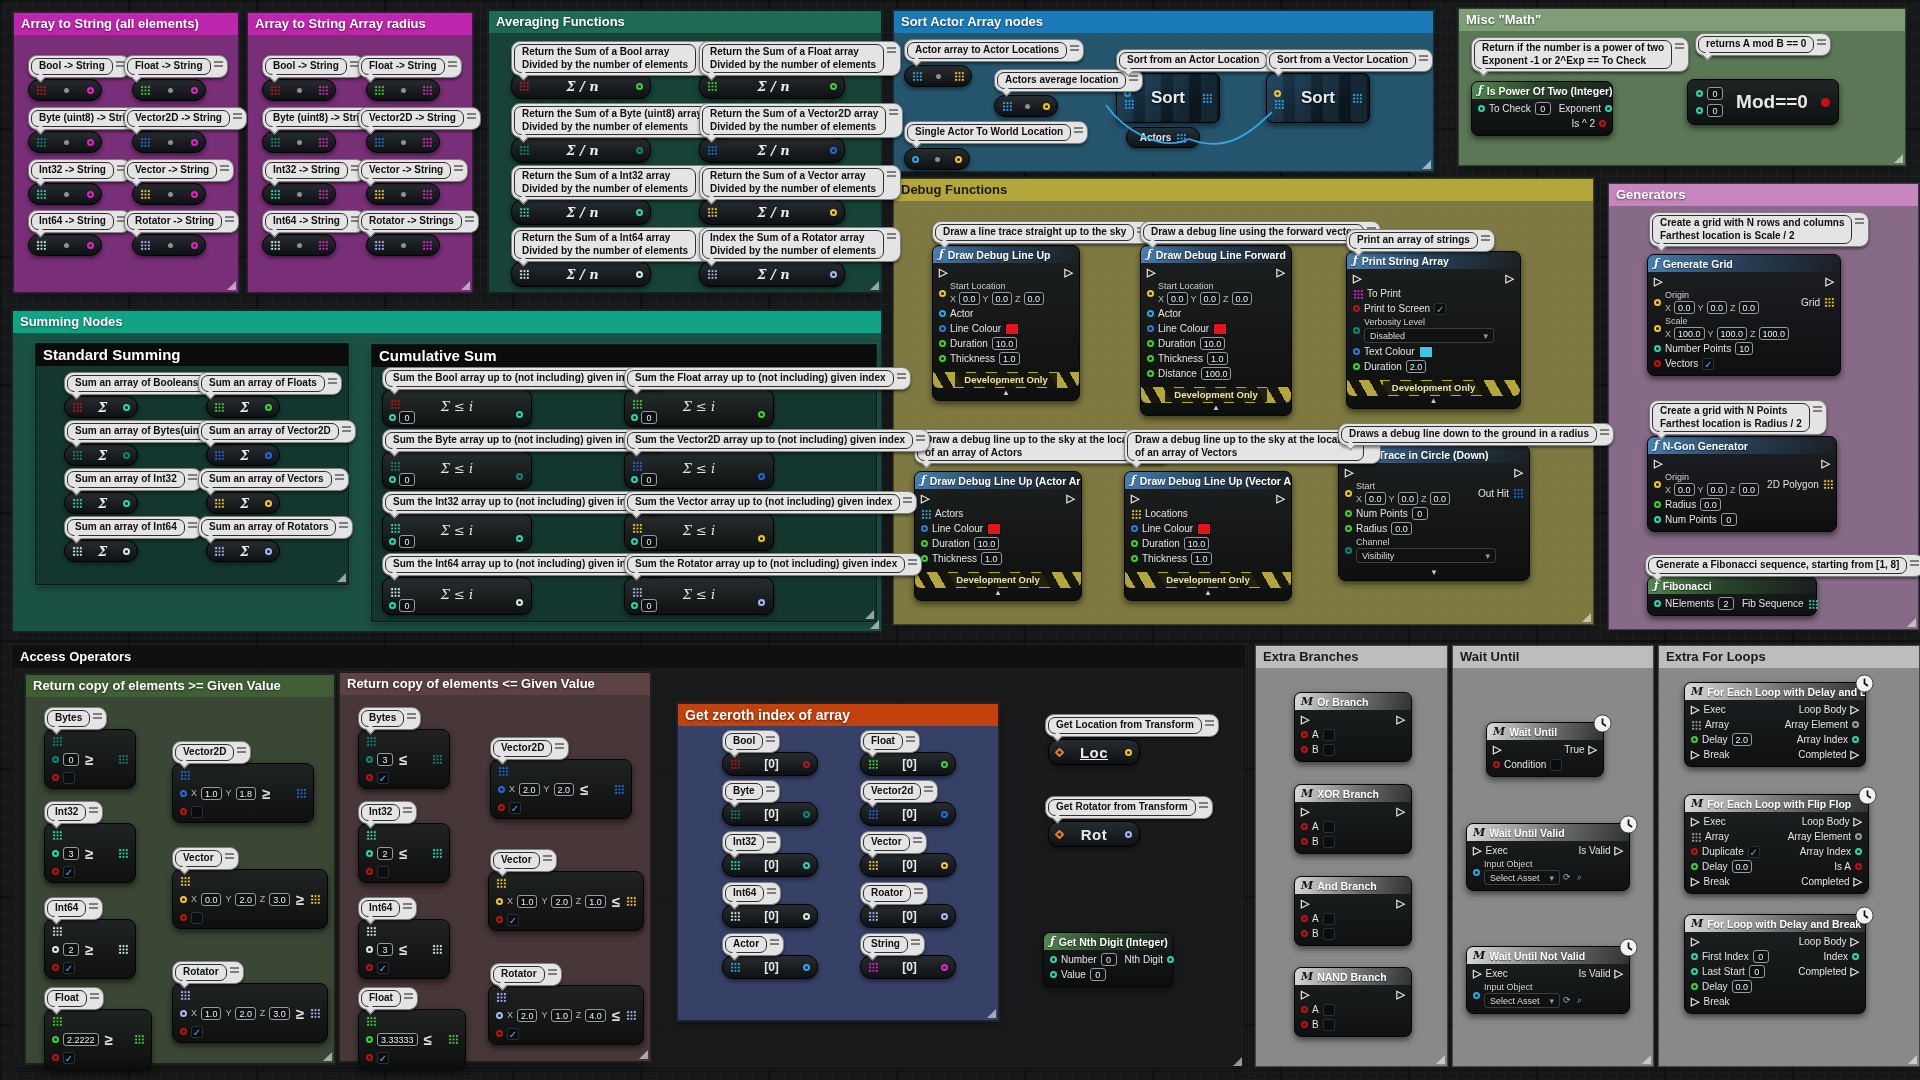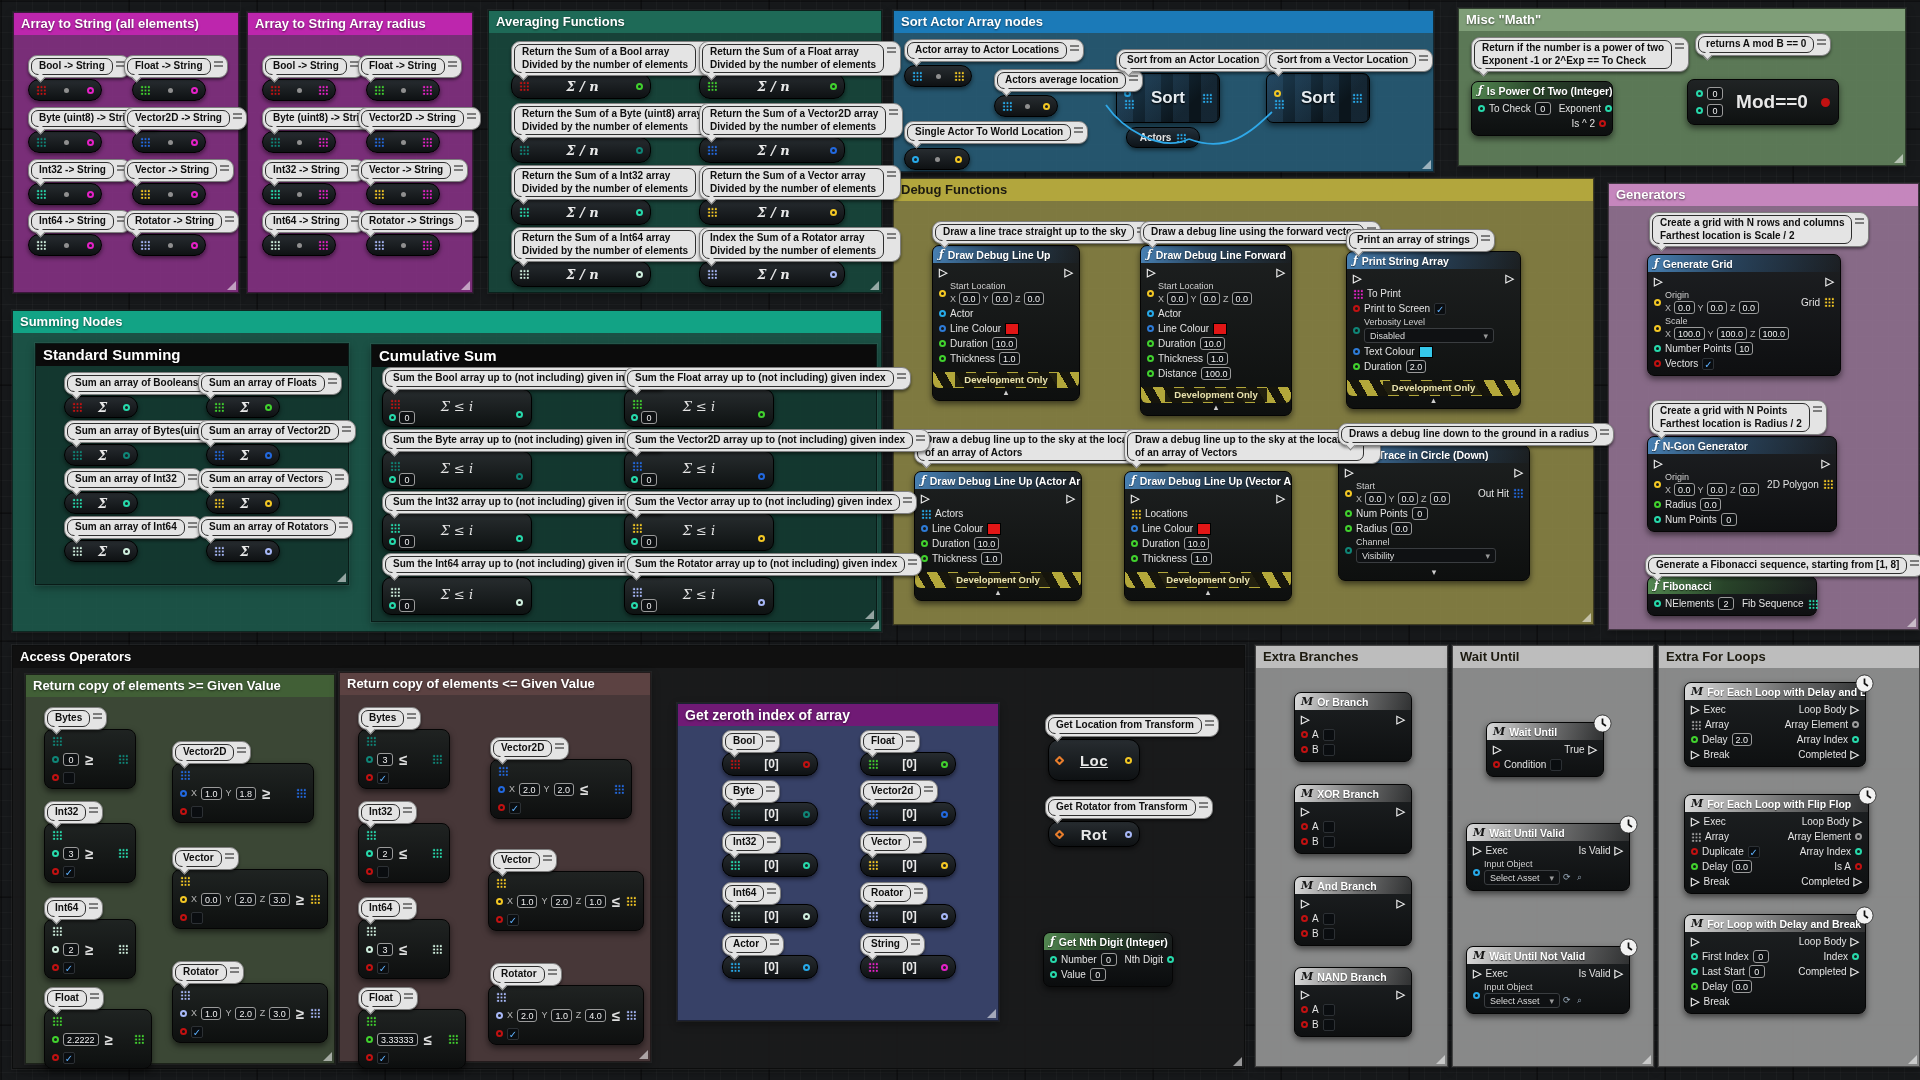--- a/index.html
+++ b/index.html
@@ -1523,21 +1523,21 @@
       <div class="bub" style="left: 1032px; top: 68px;">
         <div class="bin">
           <div>Get Location from Transform</div>
         </div>
         <div class="bpin">
           <i></i>
           <i></i>
         </div>
         <div class="btail"></div>
       </div>
-      <div class="pill" style="left: 1035px; top: 93px; width: 92px; height: 42px; text-decoration: underline;">
+      <div class="pill" style="left: 1035px; top: 93px; width: 92px; height: 26px; text-decoration: underline;">
         <span class="pin pm" style="--c: #e87d2c;"></span>
         <span class="plbl big">Loc</span>
         <span class="pin pc" style="--c: #f3c724;"></span>
       </div>
       <div class="bub" style="left: 1032px; top: 150px;">
         <div class="bin">
           <div>Get Rotator from Transform</div>
         </div>
         <div class="bpin">
           <i></i>
@@ -1954,21 +1954,21 @@
             <span style="margin-left: auto;"><span class="pin pg" style="--c: #a7b7f6;"></span></span>
           </div>
           <div class="r">
             <span class="pin pc" style="--c: #c11111;"></span>
             <span class="chk">✓</span>
           </div>
         </div>
         <div class="rsz"></div>
       </div>
       <div class="cmt" style="left: 664px; top: 57px; width: 322px; height: 318px; background: rgba(57, 67, 107, 0.95);">
-        <div class="chd" style="background: #701a75; font-size: 14px;">Get zeroth index of array</div>
+        <div class="chd" style="background: #c2410c; font-size: 14px;">Get zeroth index of array</div>
         <div class="bub" style="left: 44px; top: 26px;">
           <div class="bin">
             <div>Bool</div>
           </div>
           <div class="bpin">
             <i></i>
             <i></i>
           </div>
           <div class="btail"></div>
         </div>

